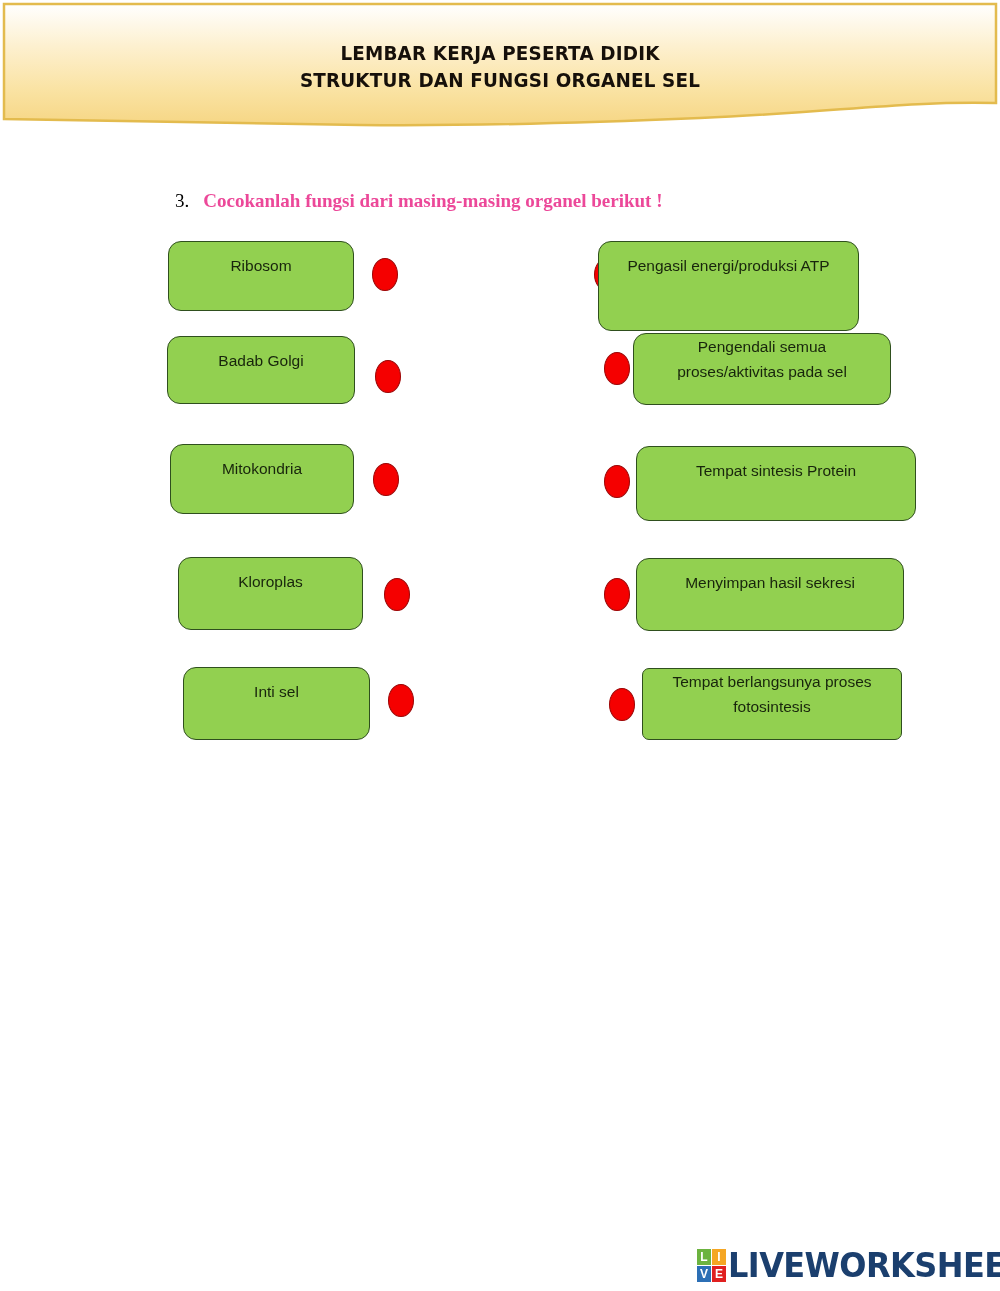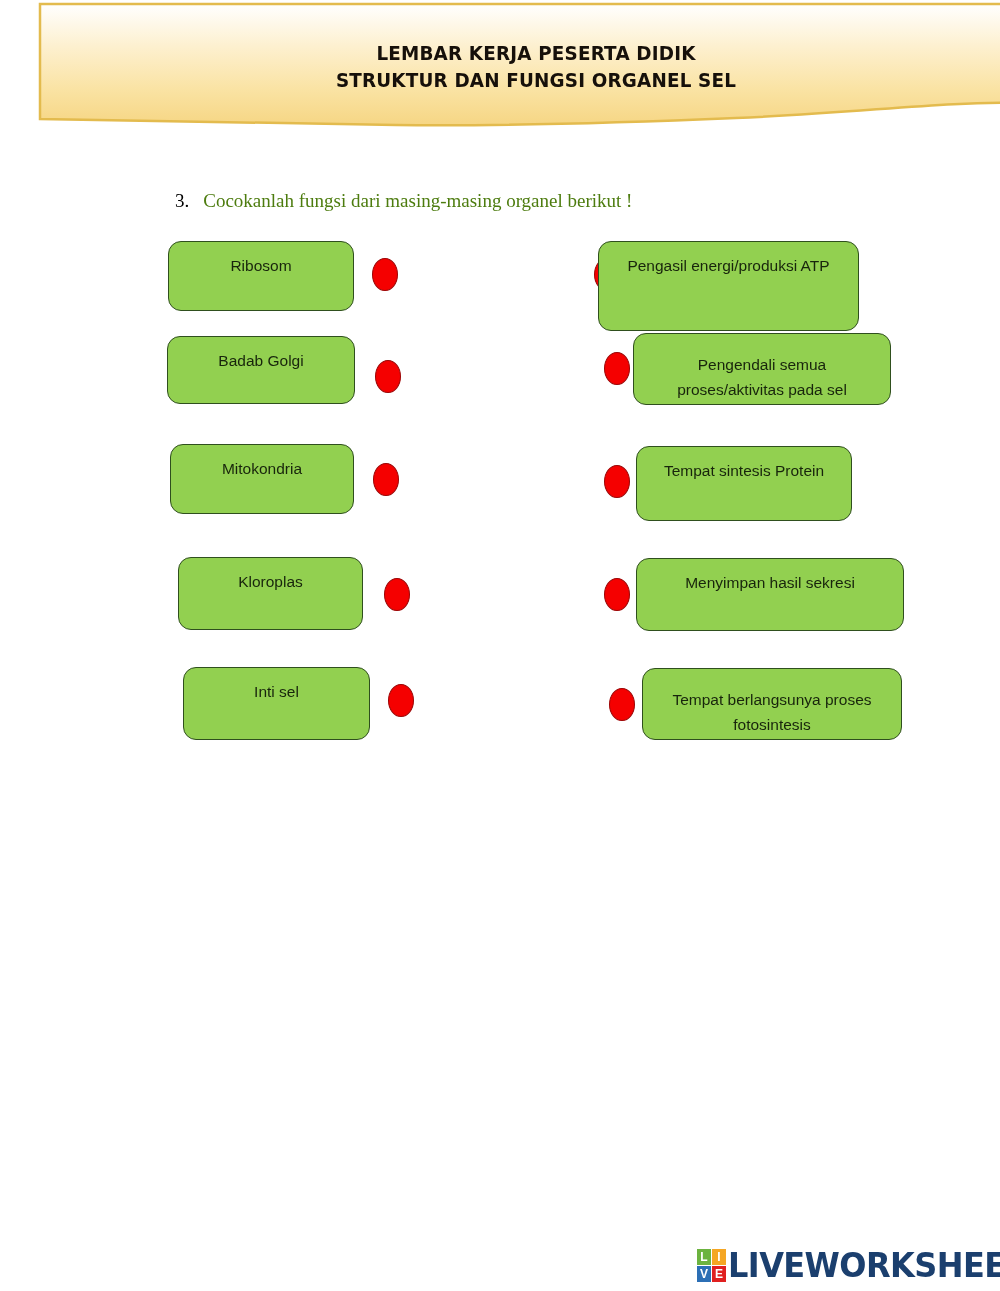--- a/index.html
+++ b/index.html
@@ -17,21 +17,20 @@
     -webkit-font-smoothing: antialiased;
   }
 
   
   .header-banner {
     position: absolute;
     left: 0;
     top: 0;
     width: 856px;
     height: 132px;
-    margin-left: 36px;
   }
   .header-banner svg {
     display: block;
     width: 1000px;
     height: 132px;
   }
   .header-title-block {
     position: absolute;
     left: 0;
     top: 40px;
@@ -63,22 +62,23 @@
     gap: 14px;
   }
   .question-number {
     font-family: "Liberation Serif", serif;
     font-size: 19px;
     color: #000;
   }
   .question-text {
     font-family: "Liberation Serif", serif;
     font-size: 19px;
-    color: #4d7c0f;
+    color: #ec4899;
     white-space: nowrap;
+    font-weight: bold;
   }
 
   
   .match-area {
     position: absolute;
     left: 0;
     top: 0;
     width: 1000px;
     height: 1291px;
   }
@@ -86,21 +86,21 @@
     position: absolute;
     box-sizing: border-box;
     background: #92d050;
     border: 1.6px solid #2f4f1e;
     border-radius: 13px;
     display: flex;
     justify-content: center;
     padding-top: 11px;
   }
   .match-box.two-line {
-    padding-top: 18px;
+    padding-top: 0;
   }
   .match-box .box-label {
     display: block;
     color: #18250c;
     font-family: "Liberation Sans", sans-serif;
     font-size: 15.5px;
     line-height: 25px;
     text-align: center;
     white-space: pre-line;
   }
@@ -214,27 +214,27 @@
   <div class="dot" style="left:604px; top:578px;"></div>
   <div class="dot" style="left:609px; top:688px;"></div>
 
   <div class="match-box" style="left:598px; top:241px; width:261px; height:90px;">
     <span class="box-label">Pengasil energi/produksi ATP</span>
   </div>
   <div class="match-box two-line" style="left:633px; top:333px; width:258px; height:72px;">
     <span class="box-label">Pengendali semua
 proses/aktivitas pada sel</span>
   </div>
-  <div class="match-box" style="left:636px; top:446px; width:216px; height:75px;">
+  <div class="match-box" style="left:636px; top:446px; width:280px; height:75px;">
     <span class="box-label">Tempat sintesis Protein</span>
   </div>
   <div class="match-box" style="left:636px; top:558px; width:268px; height:73px;">
     <span class="box-label">Menyimpan hasil sekresi</span>
   </div>
-  <div class="match-box two-line" style="left:642px; top:668px; width:260px; height:72px;">
+  <div class="match-box two-line" style="left:642px; top:668px; width:260px; height:72px;border-radius:7px;">
     <span class="box-label">Tempat berlangsunya proses
 fotosintesis</span>
   </div>
 
 </div>
 
 <div class="lw-logo">
   <div class="lw-tiles">
     <span class="lw-tile t-l">L</span>
     <span class="lw-tile t-i">I</span>

